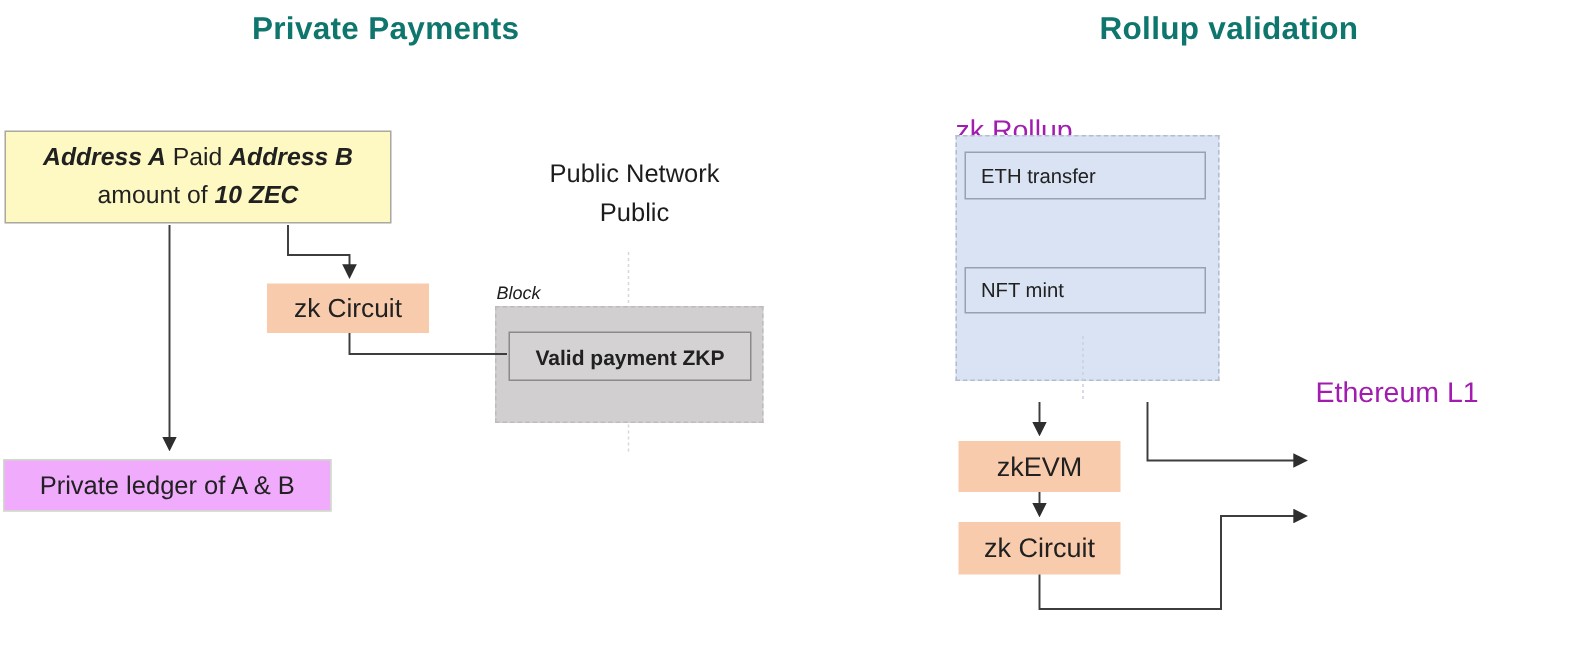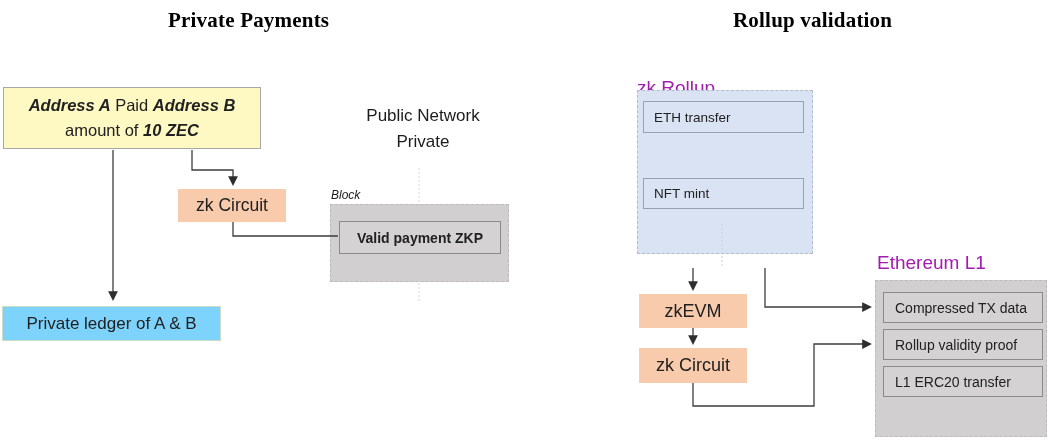--- a/index.html
+++ b/index.html
@@ -2,32 +2,32 @@
 <html><head>
 <meta charset="utf-8">
 <style>
   html,body { margin:0; padding:0; background:#ffffff; }
   #canvas {
     position:relative; width:1050px; height:443px; background:#ffffff;
     font-family:"Liberation Sans", sans-serif; color:#212121; overflow:hidden;
   }
   .abs { position:absolute; box-sizing:border-box; }
   .title {
-    font-family:Liberation Serif, serif; font-weight:bold; font-size:21px;
-    color:#000000; letter-spacing:0.2px; white-space:nowrap;
+    font-family:Liberation Sans, sans-serif; font-weight:bold; font-size:21px;
+    color:#0f766e; letter-spacing:0.2px; white-space:nowrap;
   }
   .node { display:flex; align-items:center; box-sizing:border-box; }
   .node.center { justify-content:center; text-align:right; }
   .txbox {
     border:1px solid #a8a8a8; background:#fef9c3; flex-direction:column;
     justify-content:center; font-size:16.5px; line-height:25px; text-align:center;
   }
   .bi { font-weight:bold; font-style:italic; }
   .orange { background:#F8CBAD; }
-  .green  { background:#7dd3fc; border:1px solid #cddcc4; }
+  .green  { background:#f0abfc; border:1px solid #cddcc4; }
   .grayblock { background:#D1CFCF; border:1px dashed #bdbbbb; }
   .grayitem  { background:#D4D2D2; border:1px solid #8a8a8a; font-size:14px; }
   .blueblock { background:#DAE3F3; border:1px dashed #b3bccf; }
   .blueitem  { background:#DAE3F3; border:1px solid #97a1b4; font-size:13.5px; padding-left:10px; }
   .l1item { padding-left:11px; font-size:14px; }
   .softlabel { font-size:19px; white-space:nowrap; color:#a21caf; }
   .small-italic { font-style:italic; font-size:12px; color:#1c1c1c; }
   .plain-label { font-size:17px; line-height:26px; text-align:center; color:#1c1c1c; }
   svg.wires { position:absolute; left:0; top:0; pointer-events:none; }
 </style>
@@ -38,21 +38,21 @@
 
   <div class="abs title" style="left:168px; top:8px;">Private Payments</div>
 
   <div class="abs node txbox" style="left:3px; top:87px; width:258px; height:62px;">
     <div><span class="bi">Address A</span><span> Paid </span><span class="bi">Address B</span></div>
     <div><span>amount of </span><span class="bi">10 ZEC</span></div>
   </div>
 
   <div class="abs plain-label" style="left:348px; top:103px; width:150px;">
     <div>Public Network</div>
-    <div>Private</div>
+    <div>Public</div>
   </div>
 
   <div class="abs node center orange" style="left:178px; top:189px; width:108px; height:33px; font-size:17.5px;">zk Circuit</div>
 
   <div class="abs small-italic" style="left:331px; top:188px;">Block</div>
 
   <div class="abs grayblock" style="left:330px; top:204px; width:179px; height:78px;font-weight:bold;">
     <div class="abs node center grayitem" style="left:8px; top:16px; width:162px; height:33px;">Valid payment ZKP</div>
   </div>
 
@@ -66,25 +66,20 @@
     <div class="abs node blueitem" style="left:5px; top:10px; width:161px; height:32px;">ETH transfer</div>
     <div class="abs node blueitem" style="left:5px; top:87px; width:161px; height:31px;text-align:center;">NFT mint</div>
   </div>
 
   <div class="abs node center orange" style="left:639px; top:294px; width:108px; height:34px; font-size:18px;">zkEVM</div>
 
   <div class="abs node center orange" style="left:639px; top:348px; width:108px; height:35px; font-size:18px;">zk Circuit</div>
 
   <div class="abs softlabel" style="left:877px; top:252px;">Ethereum L1</div>
 
-  <div class="abs grayblock" style="left:875px; top:280px; width:172px; height:157px;">
-    <div class="abs node grayitem l1item" style="left:7px; top:11px; width:160px; height:31px;">Compressed TX data</div>
-    <div class="abs node grayitem l1item" style="left:7px; top:48px; width:160px; height:31px;">Rollup validity proof</div>
-    <div class="abs node grayitem l1item" style="left:7px; top:85px; width:160px; height:31px;">L1 ERC20 transfer</div>
-  </div>
 
   <svg class="wires" width="1050" height="443" viewBox="0 0 1050 443">
     <defs>
       <marker id="ah" viewBox="0 0 10 10" refX="8" refY="5" markerWidth="7.5" markerHeight="7.5" orient="auto">
         <path d="M0,0 L10,5 L0,10 z" fill="#2e2e2e"></path>
       </marker>
     </defs>
 
     <path d="M419,168 V203 M419,283 V301" stroke="#d8d8d8" stroke-width="1" stroke-dasharray="2,2" fill="none"></path>
     <path d="M722,224 V266" stroke="#c9cfdd" stroke-width="1" stroke-dasharray="2,2" fill="none"></path>

